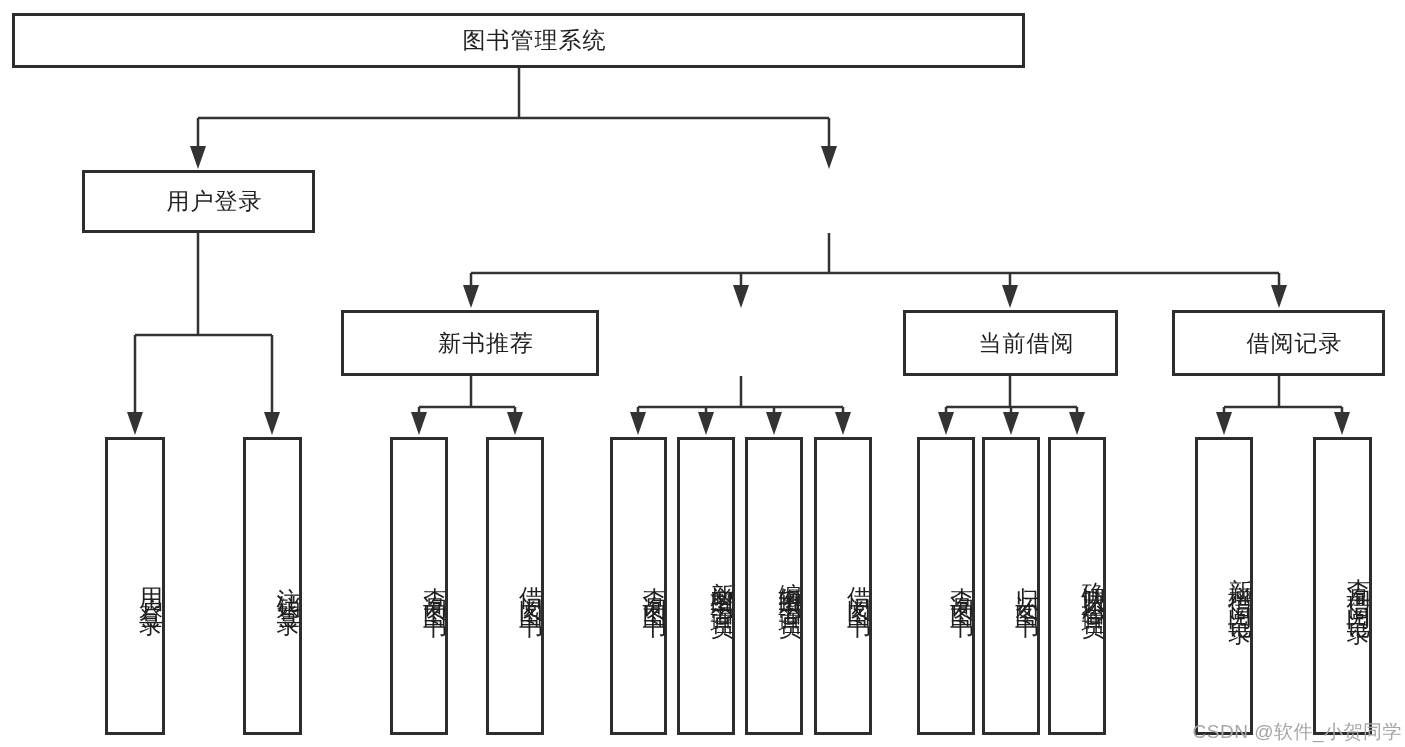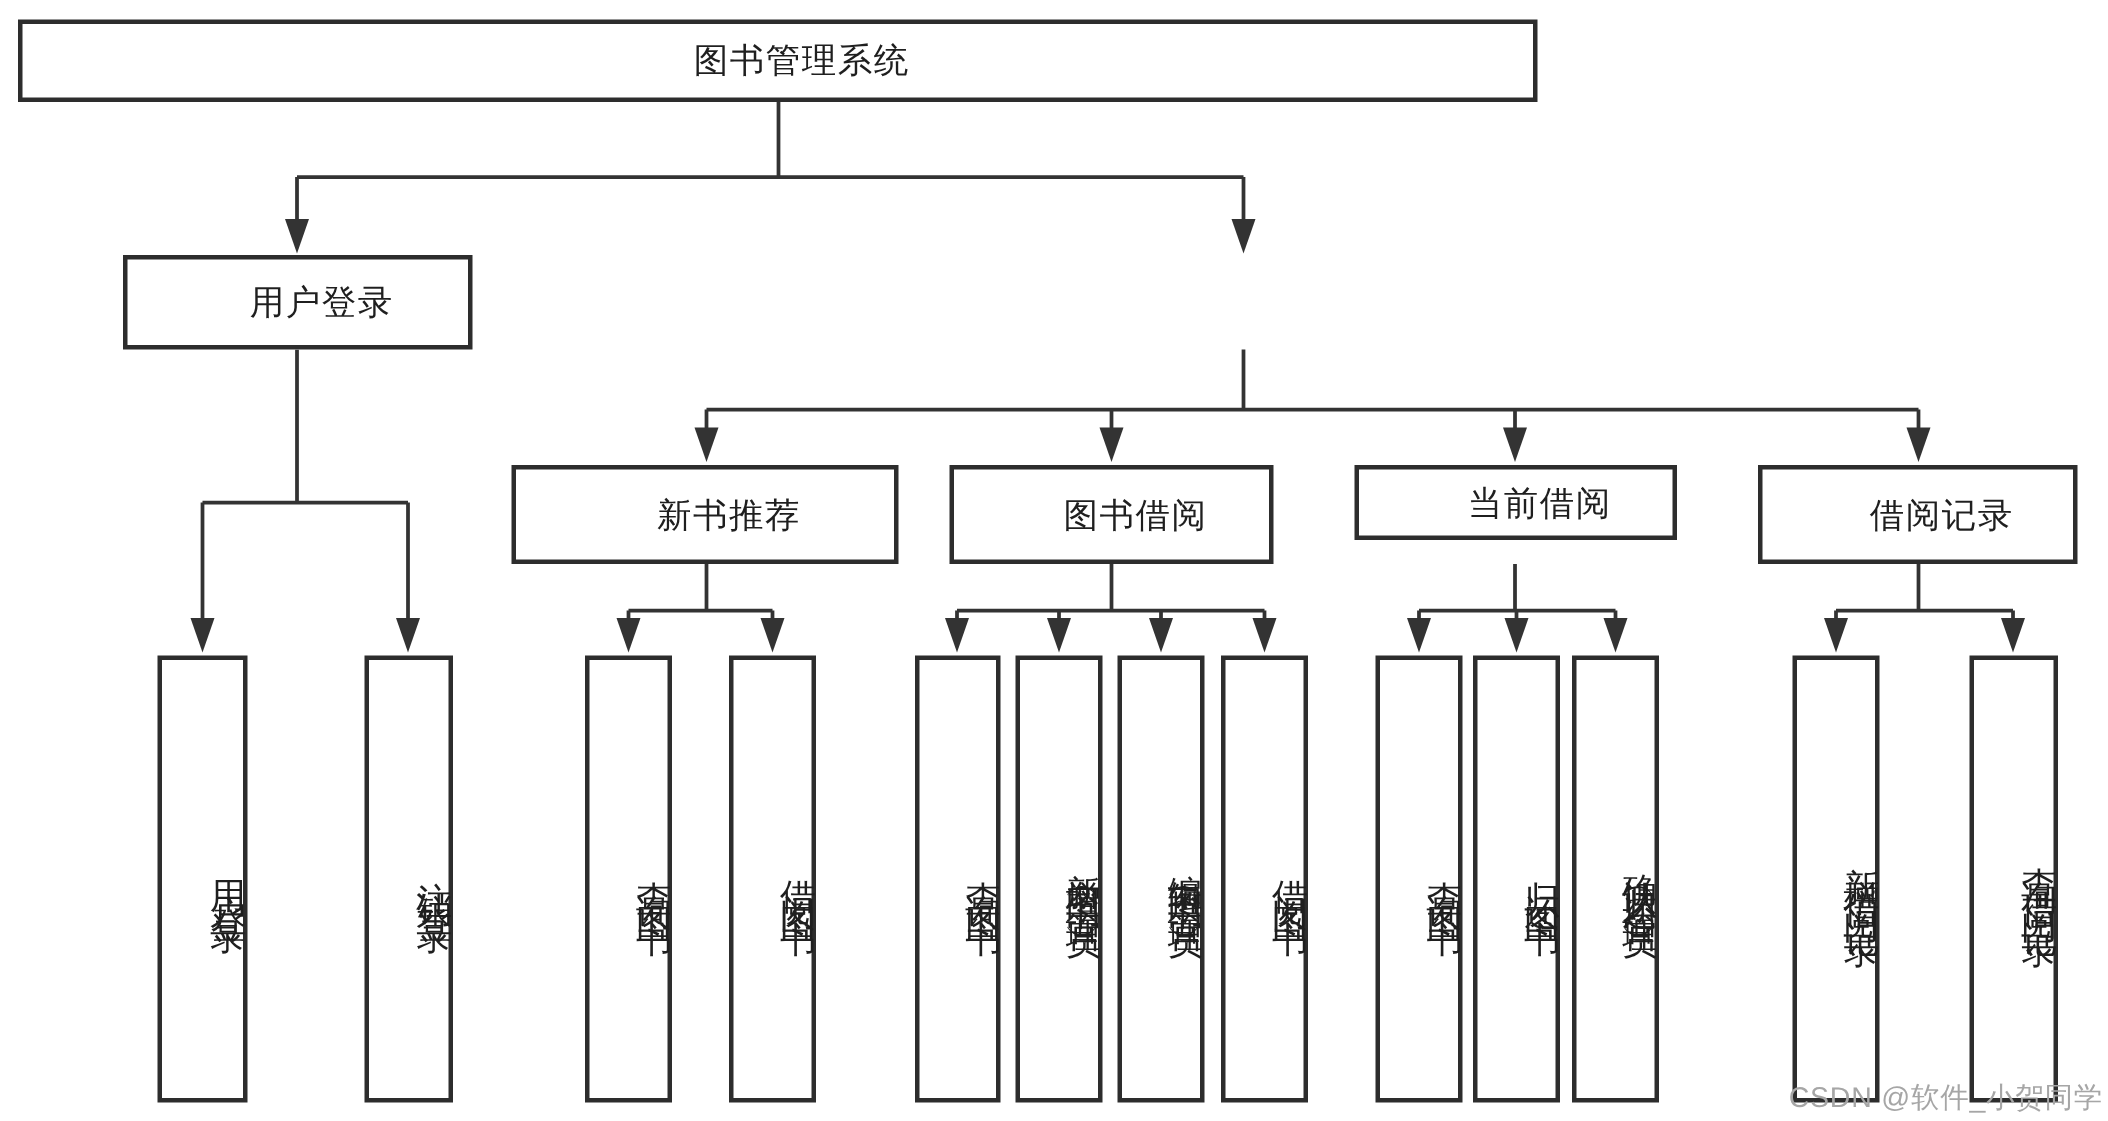--- a/index.html
+++ b/index.html
@@ -72,22 +72,21 @@
       <polygon points="1216,412 1232,412 1224,435"></polygon>
       <polygon points="1334,412 1350,412 1342,435"></polygon>
     </g>
   </svg>
 
   <div class="box hbox" style="left:12px;top:13px;width:1013px;height:55px">图书管理系统</div>
 
   <div class="box hbox" style="left:82px;top:170px;width:233px;height:63px">用户登录</div>
 
   <div class="box hbox" style="left:341px;top:310px;width:258px;height:66px">新书推荐</div>
-  <div class="box hbox" style="left:633px;top:310px;width:216px;height:66px">图书借阅</div>
-  <div class="box hbox" style="left:903px;top:310px;width:215px;height:50px">当前借阅</div>
+  <div class="box hbox" style="left:903px;top:310px;width:215px;height:66px">当前借阅</div>
   <div class="box hbox" style="left:1172px;top:310px;width:213px;height:66px">借阅记录</div>
 
   <div class="box vbox" style="left:105px;top:437px;width:60px;height:298px">用户登录</div>
   <div class="box vbox" style="left:243px;top:437px;width:59px;height:298px">注销登录</div>
 
   <div class="box vbox" style="left:390px;top:437px;width:58px;height:298px">查询图书</div>
   <div class="box vbox" style="left:486px;top:437px;width:58px;height:298px">借阅图书</div>
 
   <div class="box vbox" style="left:610px;top:437px;width:57px;height:298px">查询图书</div>
   <div class="box vbox long" style="left:677px;top:437px;width:58px;height:298px">新增图书（管理员）</div>

